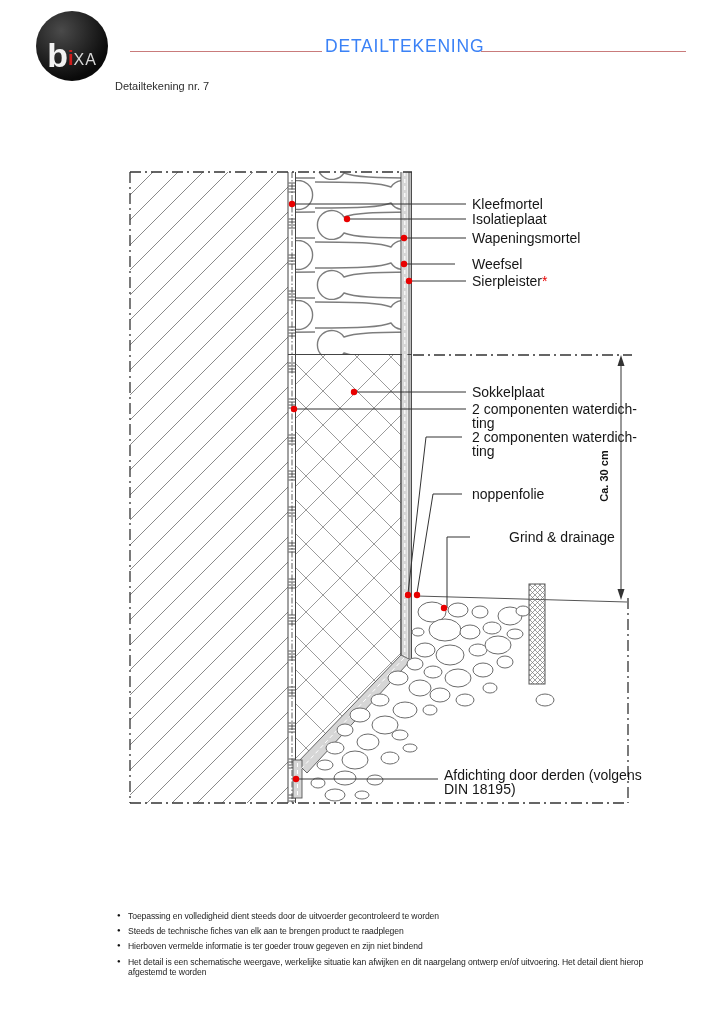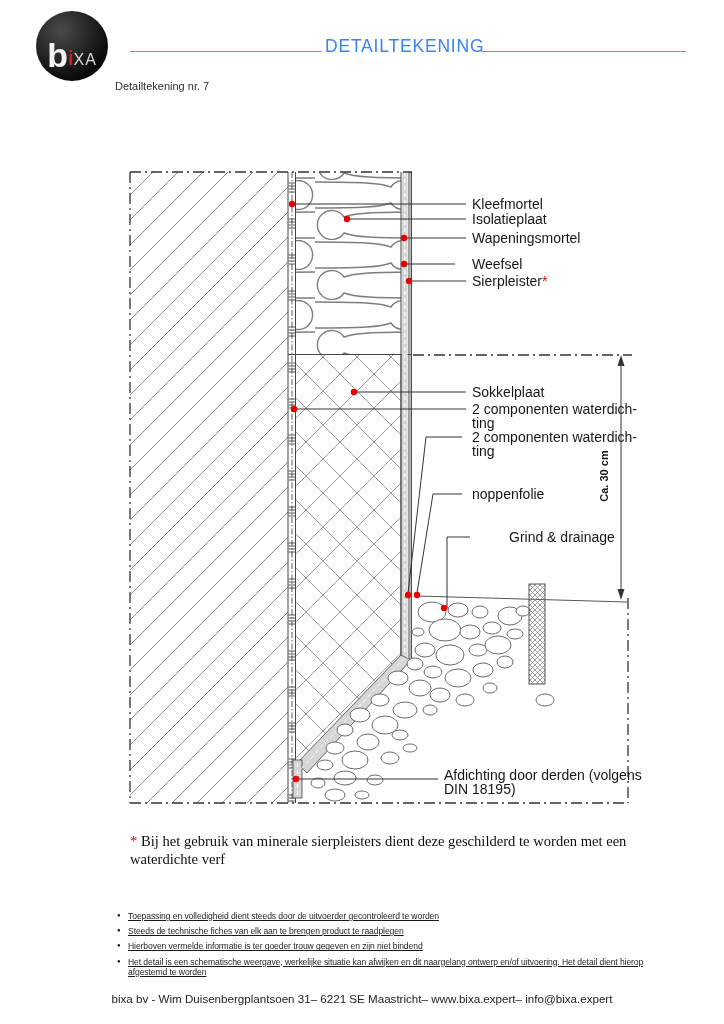--- a/index.html
+++ b/index.html
@@ -18,21 +18,21 @@
   .meta{position:absolute;left:115px;font-size:11px;color:#2e2e2e;}
   
   .dlabel{position:absolute;font-size:14px;line-height:14px;color:#161616;white-space:pre-line;}
   .redmark{color:#e80000;}
   #dim-label{position:absolute;left:566px;top:470px;width:76px;text-align:center;
              font-size:11px;font-weight:bold;transform:rotate(-90deg);color:#111;}
   
   #footnote{position:absolute;left:130px;top:833px;width:500px;
             font-family:"Liberation Serif",serif;font-size:14.6px;line-height:1.22;color:#0d0d0d;}
   
-  #disclaimer{position:absolute;left:117px;top:911px;width:540px;list-style:none;margin:0;padding:0;text-decoration:underline;}
+  #disclaimer{position:absolute;left:117px;top:911px;width:540px;list-style:none;margin:0;padding:0;}
   #disclaimer li{position:relative;padding-left:11px;margin-bottom:5.2px;
                  font-size:8.6px;letter-spacing:-.1px;color:#242424;}
   #disclaimer li::before{content:"●";position:absolute;left:0;top:1px;font-size:6px;color:#111;}
   
   #footer{position:absolute;left:0;top:992px;width:724px;text-align:center;
           font-size:11.6px;color:#222;}
   svg{position:absolute;left:0;top:0;}
 </style>
 </head>
 <body>
@@ -207,24 +207,22 @@
   <div class="dlabel" style="left:472px;top:402px;">2 componenten waterdich-
 ting</div>
   <div class="dlabel" style="left:472px;top:430px;">2 componenten waterdich-
 ting</div>
   <div class="dlabel" style="left:472px;top:487px;">noppenfolie</div>
   <div class="dlabel" style="left:477px;top:530px;margin-left:32px;">Grind &amp; drainage</div>
   <div class="dlabel" style="left:444px;top:768px;">Afdichting door derden (volgens
 DIN 18195)</div>
   <div id="dim-label">Ca. 30 cm</div>
 
-  <div id="footnote"><span class="redmark">*</span><span> Bij het gebruik van minerale sierpleisters dient deze geschilderd te worden met een waterdichte verf</span></div>
 
   <ul id="disclaimer">
     <li>Toepassing en volledigheid dient steeds door de uitvoerder gecontroleerd te worden</li>
     <li>Steeds de technische fiches van elk  aan te brengen product te raadplegen</li>
     <li>Hierboven  vermelde informatie is ter goeder trouw gegeven  en zijn niet bindend</li>
     <li>Het detail is een schematische weergave, werkelijke situatie kan afwijken en dit naargelang ontwerp en/of uitvoering. Het detail dient hierop afgestemd te worden</li>
   </ul>
 
-  <div id="footer">bixa bv - Wim Duisenbergplantsoen 31– 6221 SE Maastricht– www.bixa.expert– info@bixa.expert</div>
 
 </div>
 
 </body></html>

